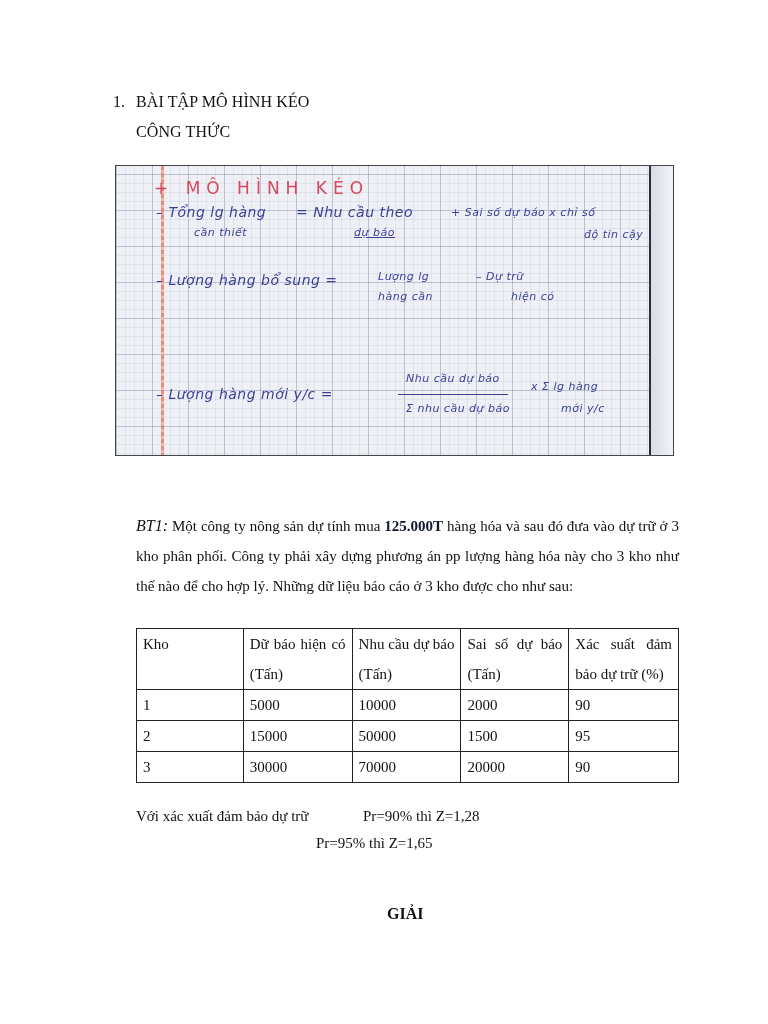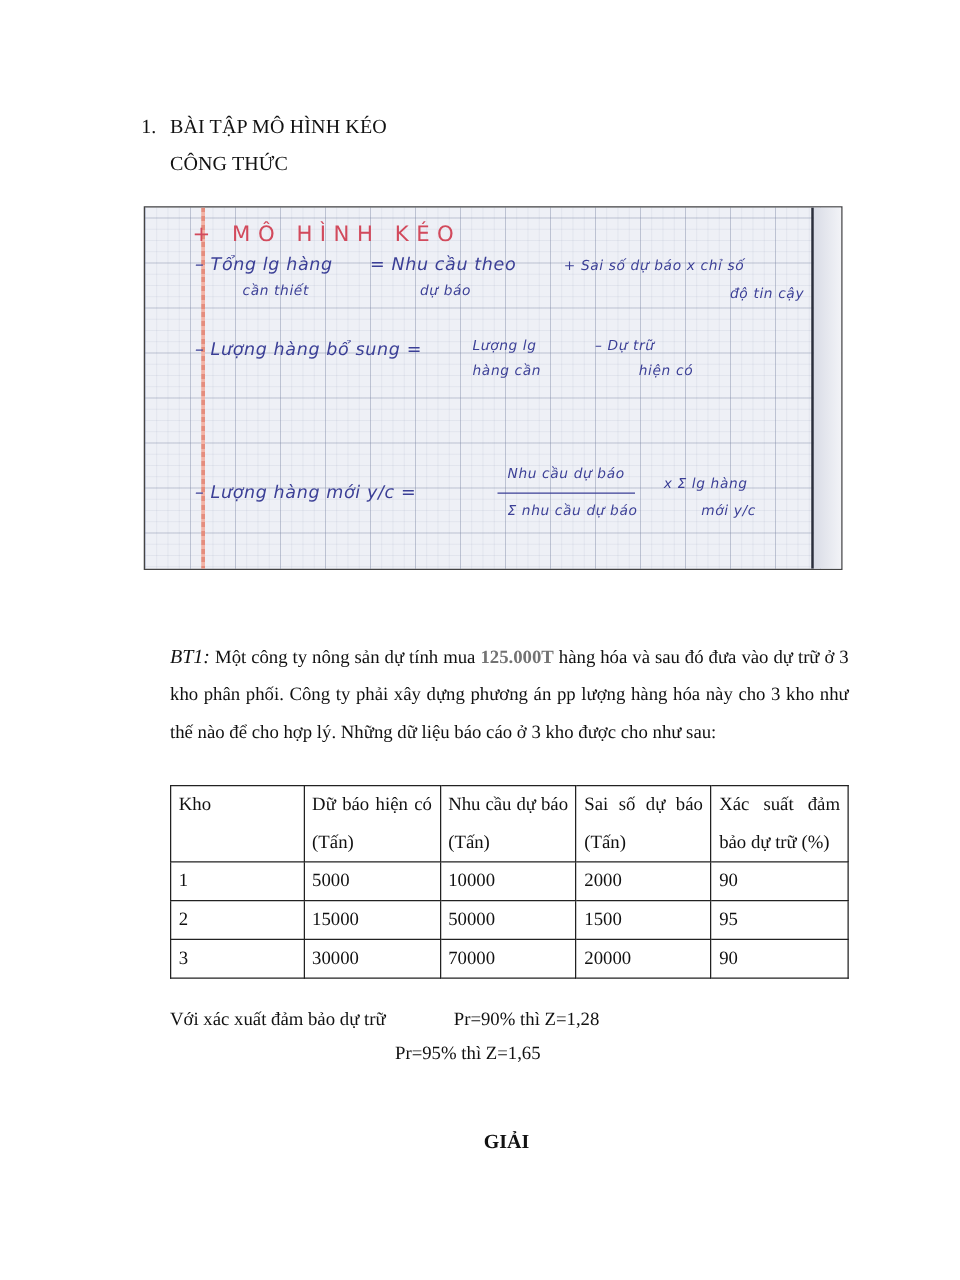--- a/index.html
+++ b/index.html
@@ -68,21 +68,21 @@
     
     .para {
       position: absolute;
       left: 136px; top: 511px;
       width: 543px;
       font-size: 15px;
       line-height: 30px;
       text-align: justify;
     }
     .para .label { font-weight: normal; font-style: italic; font-size: 16px; }
-    .para .highlight { color: #737373; font-weight: bold; }
+    .para .highlight { color: #0f172a; font-weight: bold; }
 
     
     table.data {
       position: absolute;
       left: 136px; top: 628px;
       width: 543px;
       border-collapse: collapse;
       font-size: 15px;
     }
     table.data td, table.data th {
@@ -117,21 +117,21 @@
 <div class="photo">
   <div class="margin-line"></div>
   <div class="right-strip"></div>
   <div class="page-edge"></div>
 
   <div class="hw red" style="left:38px;top:12px;">+ MÔ HÌNH KÉO</div>
 
   <div class="hw" style="left:40px;top:38px;">– Tổng lg hàng</div>
   <div class="hw small" style="left:78px;top:60px;">cần thiết</div>
   <div class="hw" style="left:180px;top:38px;">= Nhu cầu theo</div>
-  <div class="hw small" style="left:220px;top:60px;">dự báo</div>
+  <div class="hw small" style="left:238px;top:60px;text-decoration:underline;">dự báo</div>
   <div class="hw small" style="left:335px;top:40px;">+ Sai số dự báo x chỉ số</div>
   <div class="hw small" style="left:468px;top:62px;">độ tin cậy</div>
 
   <div class="hw" style="left:40px;top:106px;">– Lượng hàng bổ sung =</div>
   <div class="hw small" style="left:262px;top:104px;">Lượng lg</div>
   <div class="hw small" style="left:262px;top:124px;">hàng cần</div>
   <div class="hw small" style="left:360px;top:104px;">–  Dự trữ</div>
   <div class="hw small" style="left:395px;top:124px;">hiện có</div>
 
 

